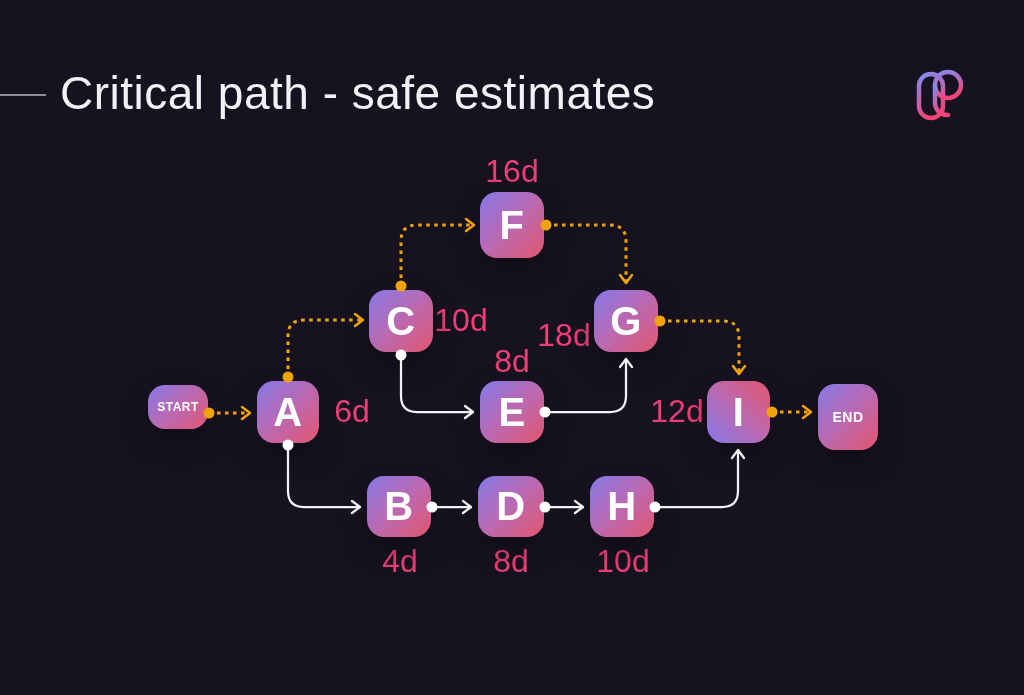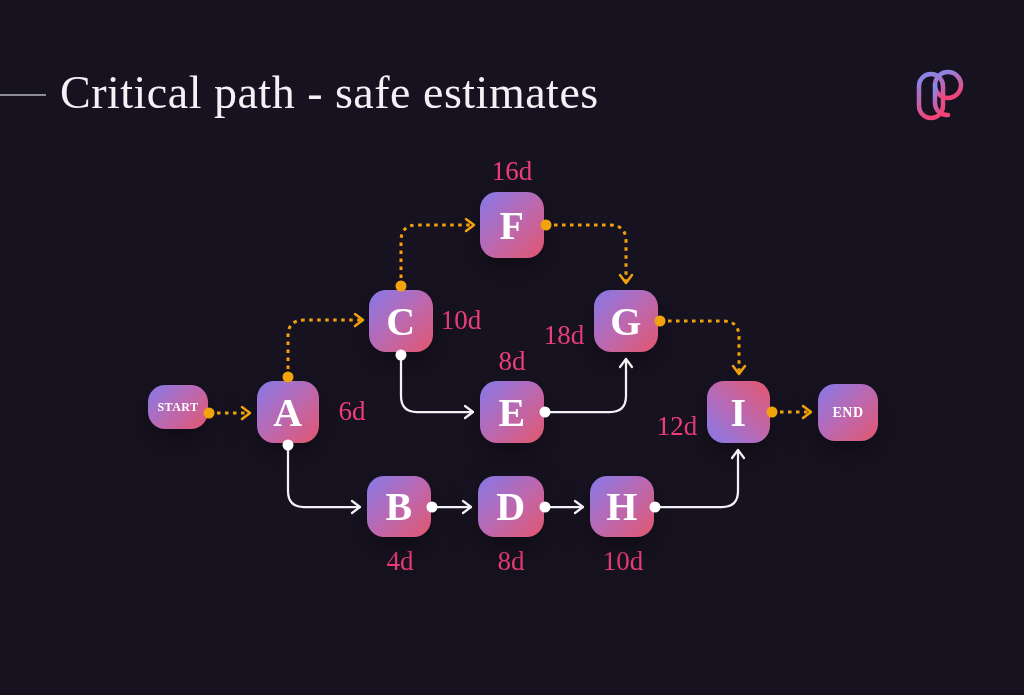--- a/index.html
+++ b/index.html
@@ -1,40 +1,40 @@
 <!DOCTYPE html>
 <html><head>
 <meta charset="utf-8">
 <style>
   html,body{margin:0;padding:0;background:#000;}
   .stage{
     position:relative;width:1024px;height:695px;overflow:hidden;
     background:var(--background,#171220);
-    font-family:Liberation Serif, serif;
+    font-family:Liberation Sans, sans-serif;
   }
   .title-rule{
     position:absolute;left:0;top:94px;width:46px;height:2px;
     background:#8f8c99;z-index:1;
   }
   .page-title{
     position:absolute;left:60px;top:66px;
     font-size:46px;font-weight:500;letter-spacing:.5px;
     color:var(--title,#f3f1f6);white-space:nowrap;z-index:1;
   }
   .logo{position:absolute;left:914px;top:66px;z-index:1;}
   .node{
     position:absolute;display:flex;align-items:center;justify-content:center;
     color:#fff;font-weight:700;border-radius:17px;letter-spacing:.5px;
     z-index:2;box-shadow:0 12px 28px rgba(0,0,0,.35);
   }
   .grad-down{background:linear-gradient(135deg,var(--ng1) 0%,var(--ng2) 52%,var(--ng3) 100%);}
   .grad-up{background:linear-gradient(45deg,var(--ng1) 0%,var(--ng2) 52%,var(--ng3) 100%);}
   .duration{
     position:absolute;transform:translate(-50%,-50%);
-    color:var(--duration,#ee3e78);font-size:27px;font-weight:500;z-index:1;
+    color:var(--duration,#ee3e78);font-size:32px;font-weight:500;z-index:1;
     white-space:nowrap;
   }
   .edge-layer{position:absolute;left:0;top:0;z-index:3;pointer-events:none;}
   .edge{fill:none;stroke-linecap:round;}
   .edge.critical{stroke:var(--critical,#f2a30c);stroke-width:3;stroke-dasharray:3.5 4.5;stroke-linecap:butt;}
   .edge.normal{stroke:var(--normal,#f3f1f6);stroke-width:2.25;}
   .arrow{fill:none;stroke-linejoin:round;stroke-linecap:round;}
   .arrow.critical{stroke:var(--critical,#f2a30c);stroke-width:2.5;}
   .arrow.normal{stroke:var(--normal,#f3f1f6);stroke-width:2.25;}
   .dot.critical{fill:var(--critical,#f2a30c);}
@@ -102,23 +102,23 @@
 <div class="node grad-down" style="left: 148px; top: 385px; width: 60px; height: 44px; font-size: 12px;">START</div>
     <div class="node grad-down" style="left: 257px; top: 381px; width: 62px; height: 62px; font-size: 40px;">A</div>
     <div class="node grad-down" style="left: 367px; top: 476px; width: 64px; height: 61px; font-size: 40px;">B</div>
     <div class="node grad-down" style="left: 369px; top: 290px; width: 64px; height: 62px; font-size: 40px;">C</div>
     <div class="node grad-down" style="left: 478px; top: 476px; width: 66px; height: 61px; font-size: 40px;">D</div>
     <div class="node grad-down" style="left: 480px; top: 381px; width: 64px; height: 62px; font-size: 40px;">E</div>
     <div class="node grad-down" style="left: 480px; top: 192px; width: 64px; height: 66px; font-size: 40px;">F</div>
     <div class="node grad-down" style="left: 594px; top: 290px; width: 64px; height: 62px; font-size: 40px;">G</div>
     <div class="node grad-down" style="left: 590px; top: 476px; width: 64px; height: 61px; font-size: 40px;">H</div>
     <div class="node grad-up" style="left: 707px; top: 381px; width: 63px; height: 62px; font-size: 40px;">I</div>
-    <div class="node grad-down" style="left: 818px; top: 384px; width: 60px; height: 57px; font-size: 14px;">END</div>
+    <div class="node grad-down" style="left: 818px; top: 384px; width: 60px; height: 66px; font-size: 14px;">END</div>
     <div class="duration" style="left: 512px; top: 171px;">16d</div>
     <div class="duration" style="left: 461px; top: 320px;">10d</div>
     <div class="duration" style="left: 564px; top: 335px;">18d</div>
     <div class="duration" style="left: 512px; top: 361px;">8d</div>
     <div class="duration" style="left: 352px; top: 411px;">6d</div>
-    <div class="duration" style="left: 677px; top: 411px; margin-top: 15px;">12d</div>
+    <div class="duration" style="left: 677px; top: 411px;">12d</div>
     <div class="duration" style="left: 400px; top: 561px;">4d</div>
     <div class="duration" style="left: 511px; top: 561px;">8d</div>
     <div class="duration" style="left: 623px; top: 561px;">10d</div>
   </div>
 
 </body></html>

